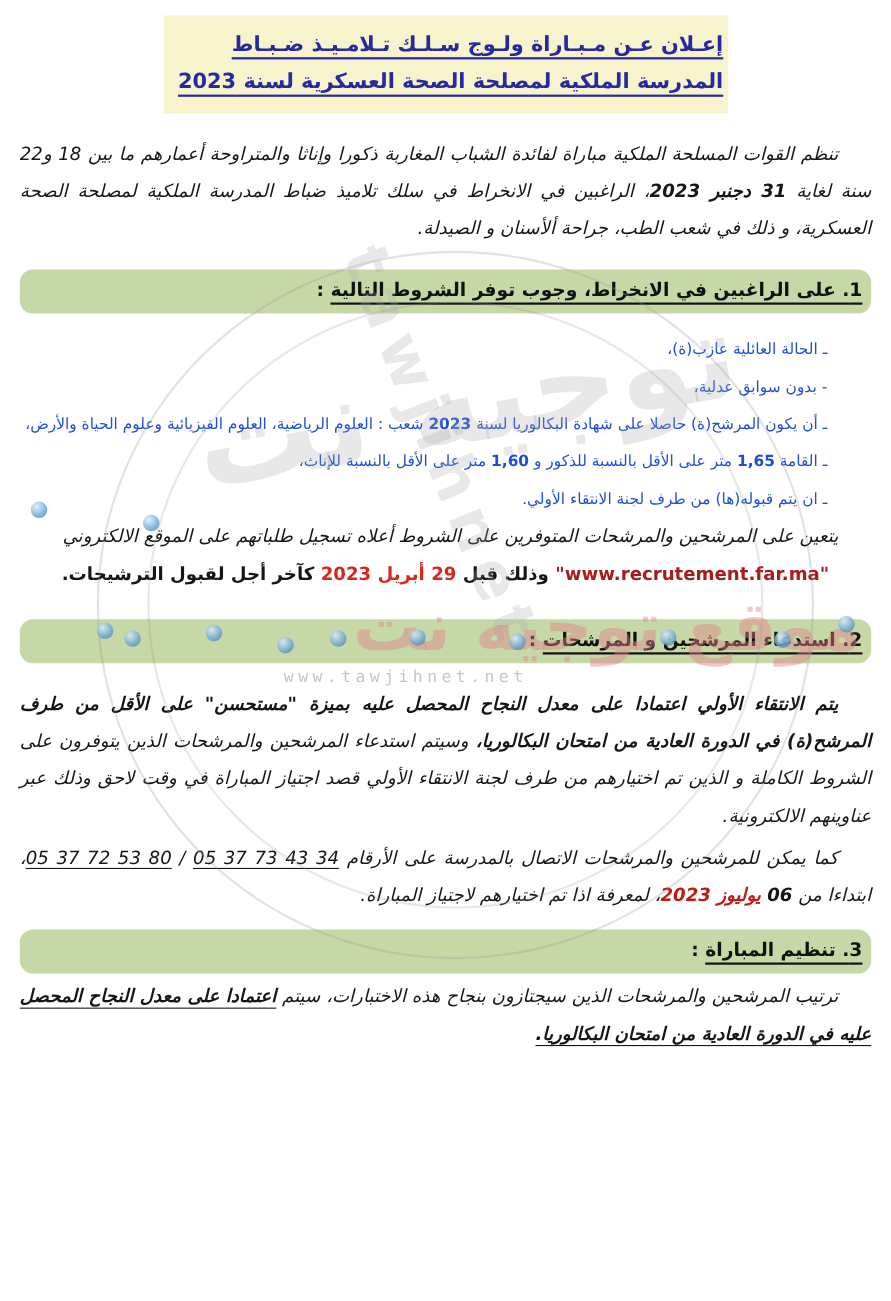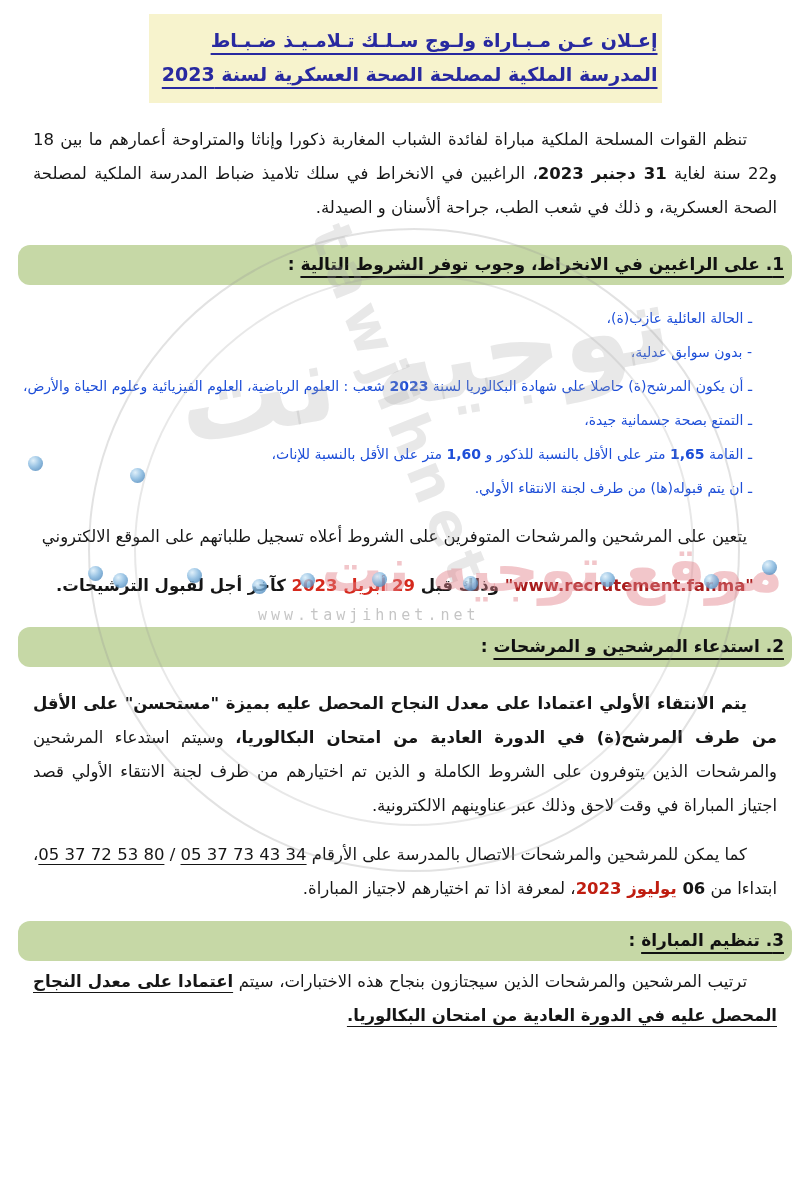--- a/index.html
+++ b/index.html
@@ -12,21 +12,21 @@
   .title-box{
     width:505px;margin:14px auto 0;background:#f7f3cd;
     padding:9px 4px 12px;
   }
   .title-line{
     color:#2829a0;font-weight:bold;font-size:19px;line-height:34px;
     text-decoration:underline;text-underline-offset:6px;
     text-decoration-thickness:2px;white-space:nowrap;
   }
   
-  .para{font-size:16.5px;line-height:34px;text-align:justify;margin:15px;color:#161616;}
+  .para{font-size:16.5px;line-height:34px;text-align:justify;margin:0;color:#161616;font-style:italic;}
   .indent{text-indent:30px;}
   .b{font-weight:bold;}
   .u{text-decoration:underline;text-underline-offset:4px;}
   .u2{text-decoration:underline;text-underline-offset:5px;}
   .ltr{direction:ltr;unicode-bidi:embed;}
   .red-url{color:#a81c1c;}
   .red-bright{color:#d5281c;}
   .red-month{color:#bf1d10;}
   
   .section-bar{
@@ -100,21 +100,20 @@
     <p class="para indent mt20"><span>تنظم القوات المسلحة الملكية مباراة لفائدة الشباب المغاربة ذكورا وإناثا والمتراوحة أعمارهم ما بين 18 و22 سنة لغاية </span><span class="b">31 دجنبر 2023</span><span>، الراغبين في الانخراط في سلك تلاميذ ضباط المدرسة الملكية لمصلحة الصحة العسكرية، و ذلك في شعب الطب، جراحة ألأسنان و الصيدلة.</span></p>
 
     <div class="section-bar mt20">
       <span class="heading-text">1. على الراغبين في الانخراط، وجوب توفر الشروط التالية</span><span> :</span>
     </div>
 
     <div class="conds">
       <div class="cond"><span>ـ الحالة العائلية عازب(ة)،</span></div>
       <div class="cond"><span>- بدون سوابق عدلية،</span></div>
       <div class="cond"><span>ـ أن يكون المرشح(ة) حاصلا على شهادة البكالوريا لسنة </span><span class="b">2023</span><span> شعب : العلوم الرياضية، العلوم الفيزيائية وعلوم الحياة والأرض،</span></div>
-      <div class="cond"><span>ـ التمتع بصحة جسمانية جيدة،</span></div>
       <div class="cond"><span>ـ القامة </span><span class="b">1,65</span><span> متر على الأقل بالنسبة للذكور و </span><span class="b">1,60</span><span> متر على الأقل بالنسبة للإناث،</span></div>
       <div class="cond"><span>ـ ان يتم قبوله(ها) من طرف لجنة الانتقاء الأولي.</span></div>
     </div>
 
     <p class="para indent"><span>يتعين على المرشحين والمرشحات المتوفرين على الشروط أعلاه تسجيل طلباتهم على الموقع الالكتروني</span></p>
     <p class="center-line"><span class="ltr b red-url">"www.recrutement.far.ma"</span><span class="b"> وذلك قبل </span><span class="b red-bright">29 أبريل 2023</span><span class="b"> كآخر أجل لقبول الترشيحات.</span></p>
 
     <div class="section-bar mt24">
       <span class="heading-text">2. استدعاء المرشحين و المرشحات</span><span> :</span>
     </div>

